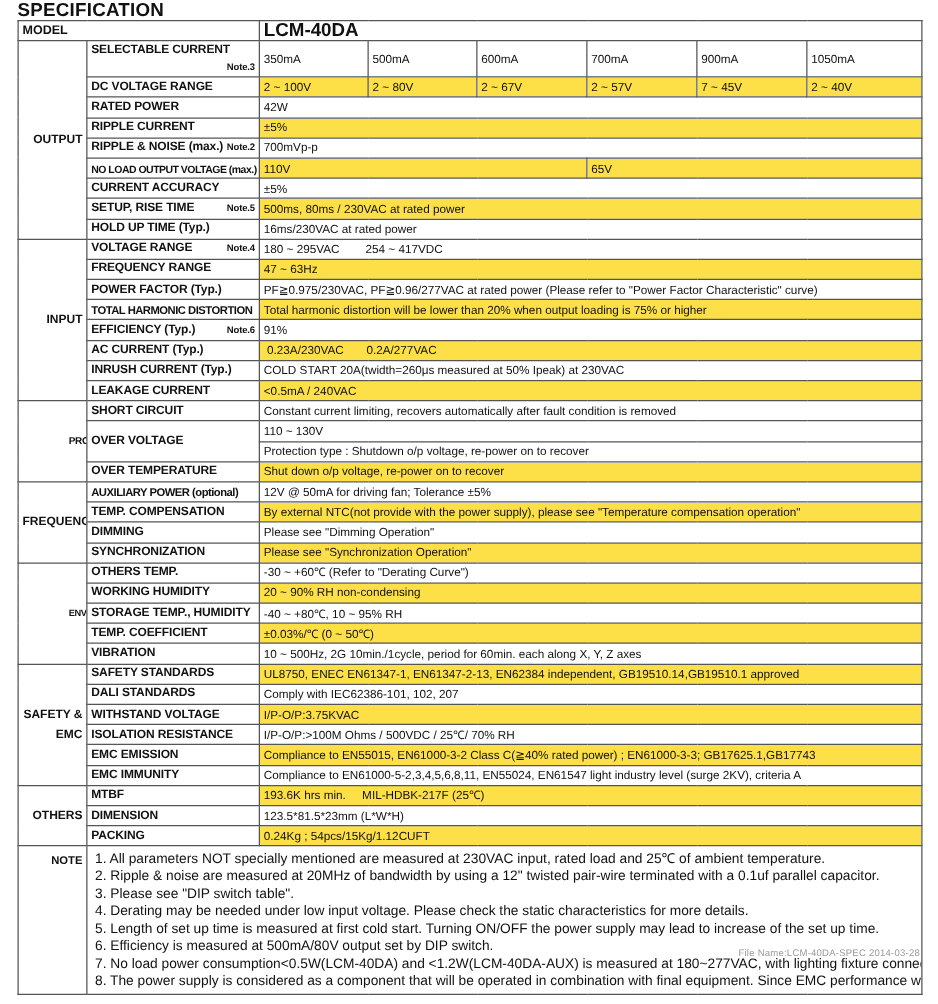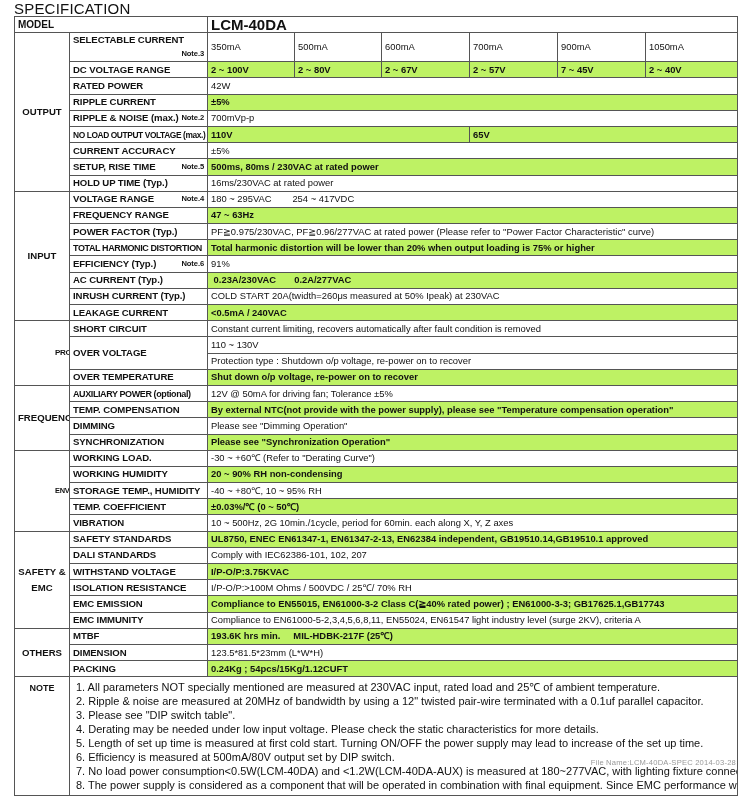--- a/index.html
+++ b/index.html
@@ -1,26 +1,26 @@
 <!DOCTYPE html>
 <html><head>
 <meta charset="utf-8">
 <style>
   html, body { margin: 0; padding: 0; background: #ffffff; }
   body { width: 750px; height: 803px; position: relative; overflow: hidden; font-family: "Liberation Sans", sans-serif; color: #111; }
-  .title { position: absolute; left: 14px; top: 0px; font-size: 15px; font-weight: normal; letter-spacing: 0.2px; font-family: "Liberation Sans", sans-serif; }
+  .title { position: absolute; left: 14px; top: 0px; font-size: 15px; font-weight: bold; letter-spacing: 0.2px; font-family: "Liberation Sans", sans-serif; }
   table.spec { position: absolute; left: 14px; top: 16px; width: 723px; border-collapse: collapse; table-layout: fixed; font-size: 9.4px; }
   table.spec td { border: 1px solid #555; padding: 0 3px; height: 15.2px; line-height: 14px; white-space: nowrap; overflow: hidden; vertical-align: middle; }
-  td.cat { font-weight: bold; font-size: 9.6px; text-align: center; padding-left: 6px; }
+  td.cat { font-weight: bold; font-size: 9.6px; text-align: right; padding-left: 6px; }
   td.cat.small { font-size: 8px; letter-spacing: -0.3px; padding-left: 40px; }
   td.param { font-weight: bold; font-size: 9.6px; letter-spacing: -0.1px; }
   td.param .note { float: right; font-size: 7.6px; font-weight: bold; margin-left: 2px; }
   td.param.tight { font-size: 8.4px; letter-spacing: -0.4px; }
   td.val { font-size: 9.4px; }
-  tr.shade td.val, tr.shade td.sub { background: #bef264; font-weight: bold; }
+  tr.shade td.val, tr.shade td.sub { background: #fde047; }
   td.model-label { font-weight: bold; font-size: 10px; padding-left: 6px; }
   td.model-value { font-weight: bold; font-size: 15px; }
   .notes { font-size: 11px; line-height: 11.2px; white-space: normal; padding: 3px 4px 3px 6px !important; vertical-align: top !important; }
   .notes div { padding-left: 12px; text-indent: -12px; }
   .footer { position: absolute; right: 14px; top: 758px; font-size: 7.6px; color: #999; letter-spacing: 0.2px; text-align: right; }
 </style>
 </head>
 <body>
 
 <div class="title">SPECIFICATION</div>
@@ -156,21 +156,21 @@
     <td class="param">DIMMING</td>
     <td colspan="6" class="val">Please see "Dimming Operation"</td>
   </tr>
   <tr class="shade">
     <td class="param">SYNCHRONIZATION</td>
     <td colspan="6" class="val">Please see "Synchronization Operation"</td>
   </tr>
 
   <tr>
     <td rowspan="5" class="cat small" style="font-size:7.4px">ENVIRONMENT</td>
-    <td class="param">WORKING LOAD.</td>
+    <td class="param">OTHERS TEMP.</td>
     <td colspan="6" class="val">-30 ~ +60℃  (Refer to "Derating Curve")</td>
   </tr>
   <tr class="shade">
     <td class="param">WORKING HUMIDITY</td>
     <td colspan="6" class="val">20 ~ 90% RH non-condensing</td>
   </tr>
   <tr>
     <td class="param">STORAGE TEMP., HUMIDITY</td>
     <td colspan="6" class="val">-40 ~ +80℃, 10 ~ 95% RH</td>
   </tr>

